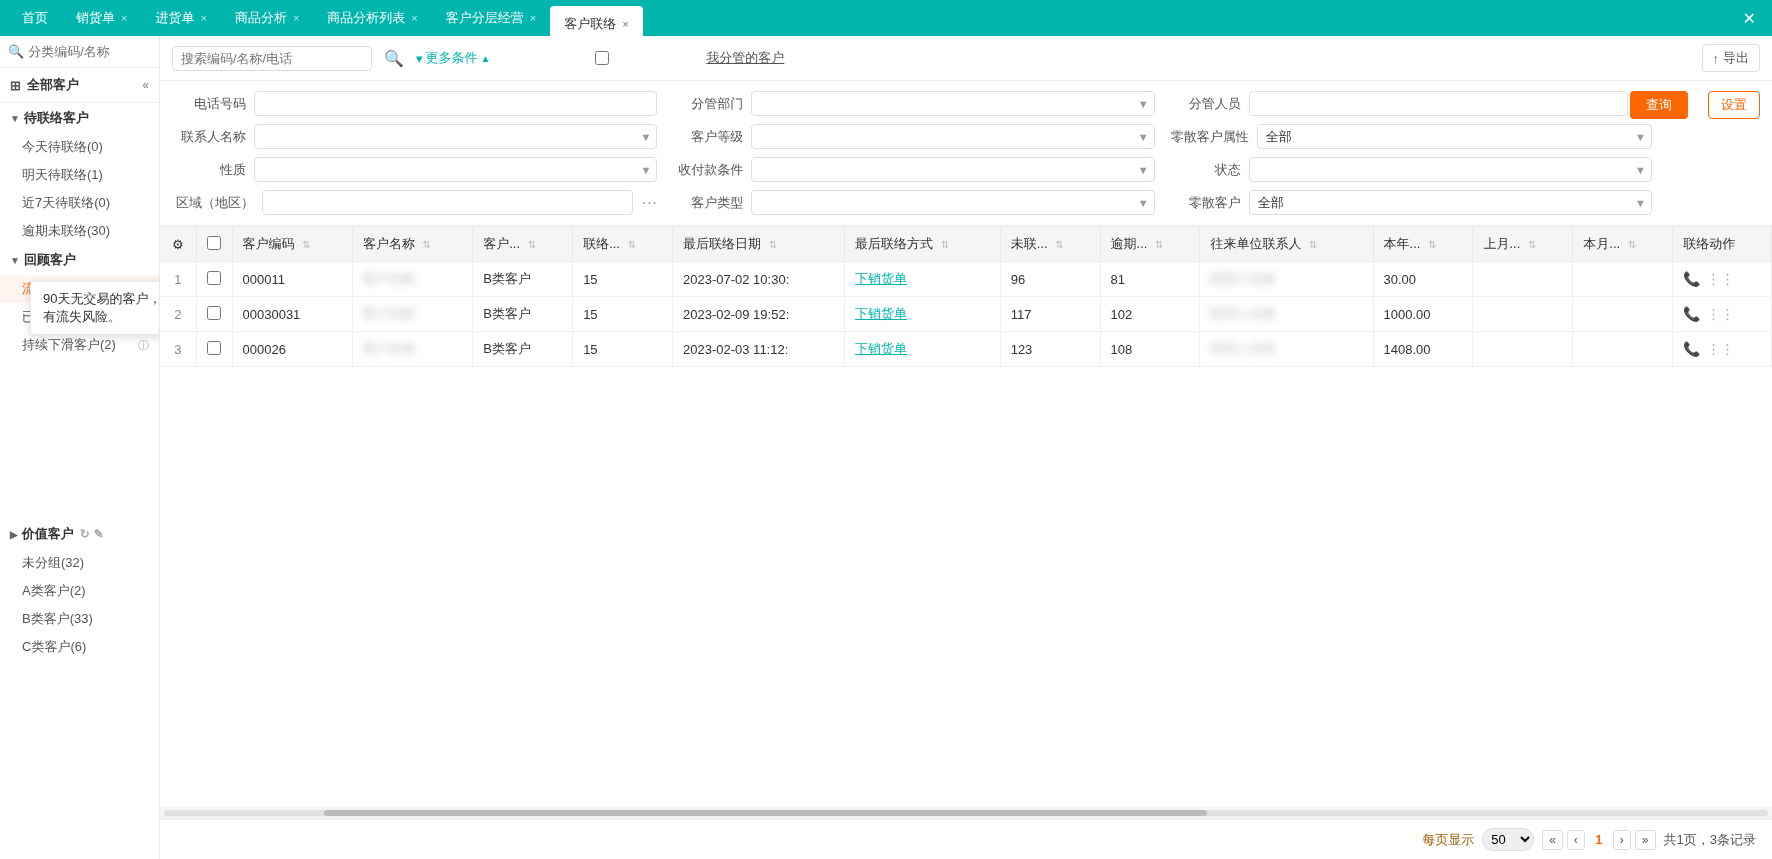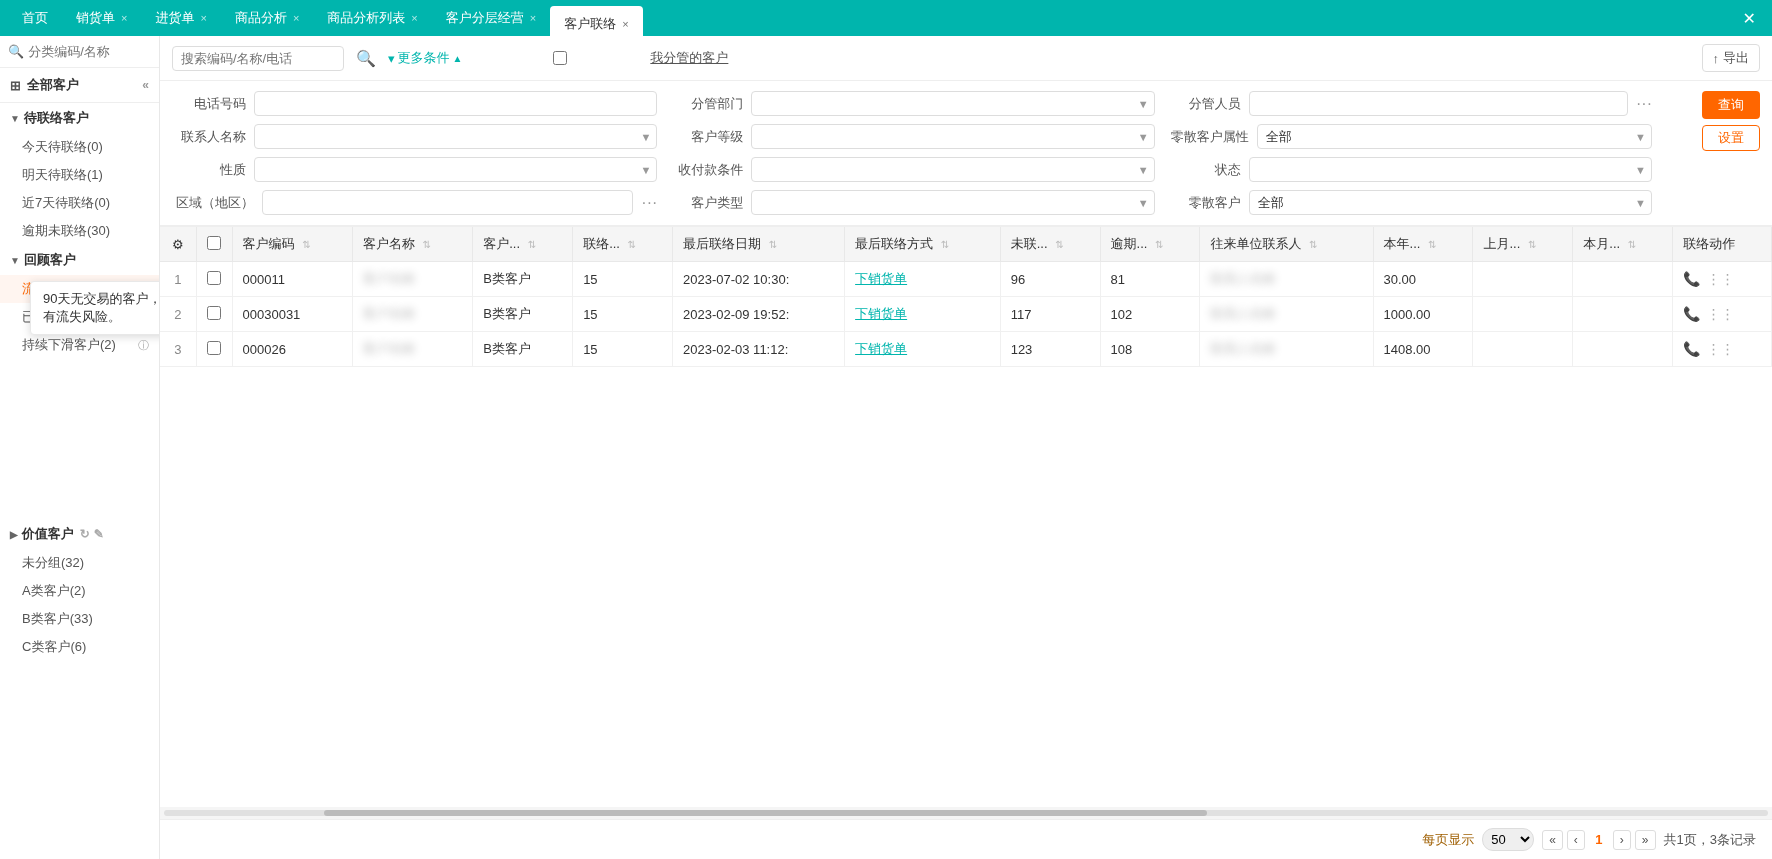--- a/index.html
+++ b/index.html
@@ -145,21 +145,21 @@
       align-items: center;
       border-bottom: 1px solid #eee;
       background: #fff;
       gap: 12px;
     }
     .filter-bar input {
       border: 1px solid #ddd;
       border-radius: 4px;
       padding: 4px 8px;
       font-size: 13px;
-      width: 172px;
+      width: 200px;
       outline: none;
     }
     .filter-bar .search-btn {
       background: none;
       border: none;
       cursor: pointer;
       color: #f60;
       font-size: 16px;
     }
     .filter-bar .more-conditions {
@@ -389,22 +389,22 @@
       width: 55%;
       height: 100%;
       background: #bbb;
       border-radius: 3px;
     }
     .filter-action-col {
       position: absolute;
       right: 12px;
       top: 10px;
       display: flex;
-      flex-direction: column;
-      gap: 6px;
+      flex-direction: row;
+      gap: 20px;
     }
 
     .checkbox-input {
       width: 14px;
       height: 14px;
       cursor: pointer;
     }
   </style>
 </head>
 <body>

